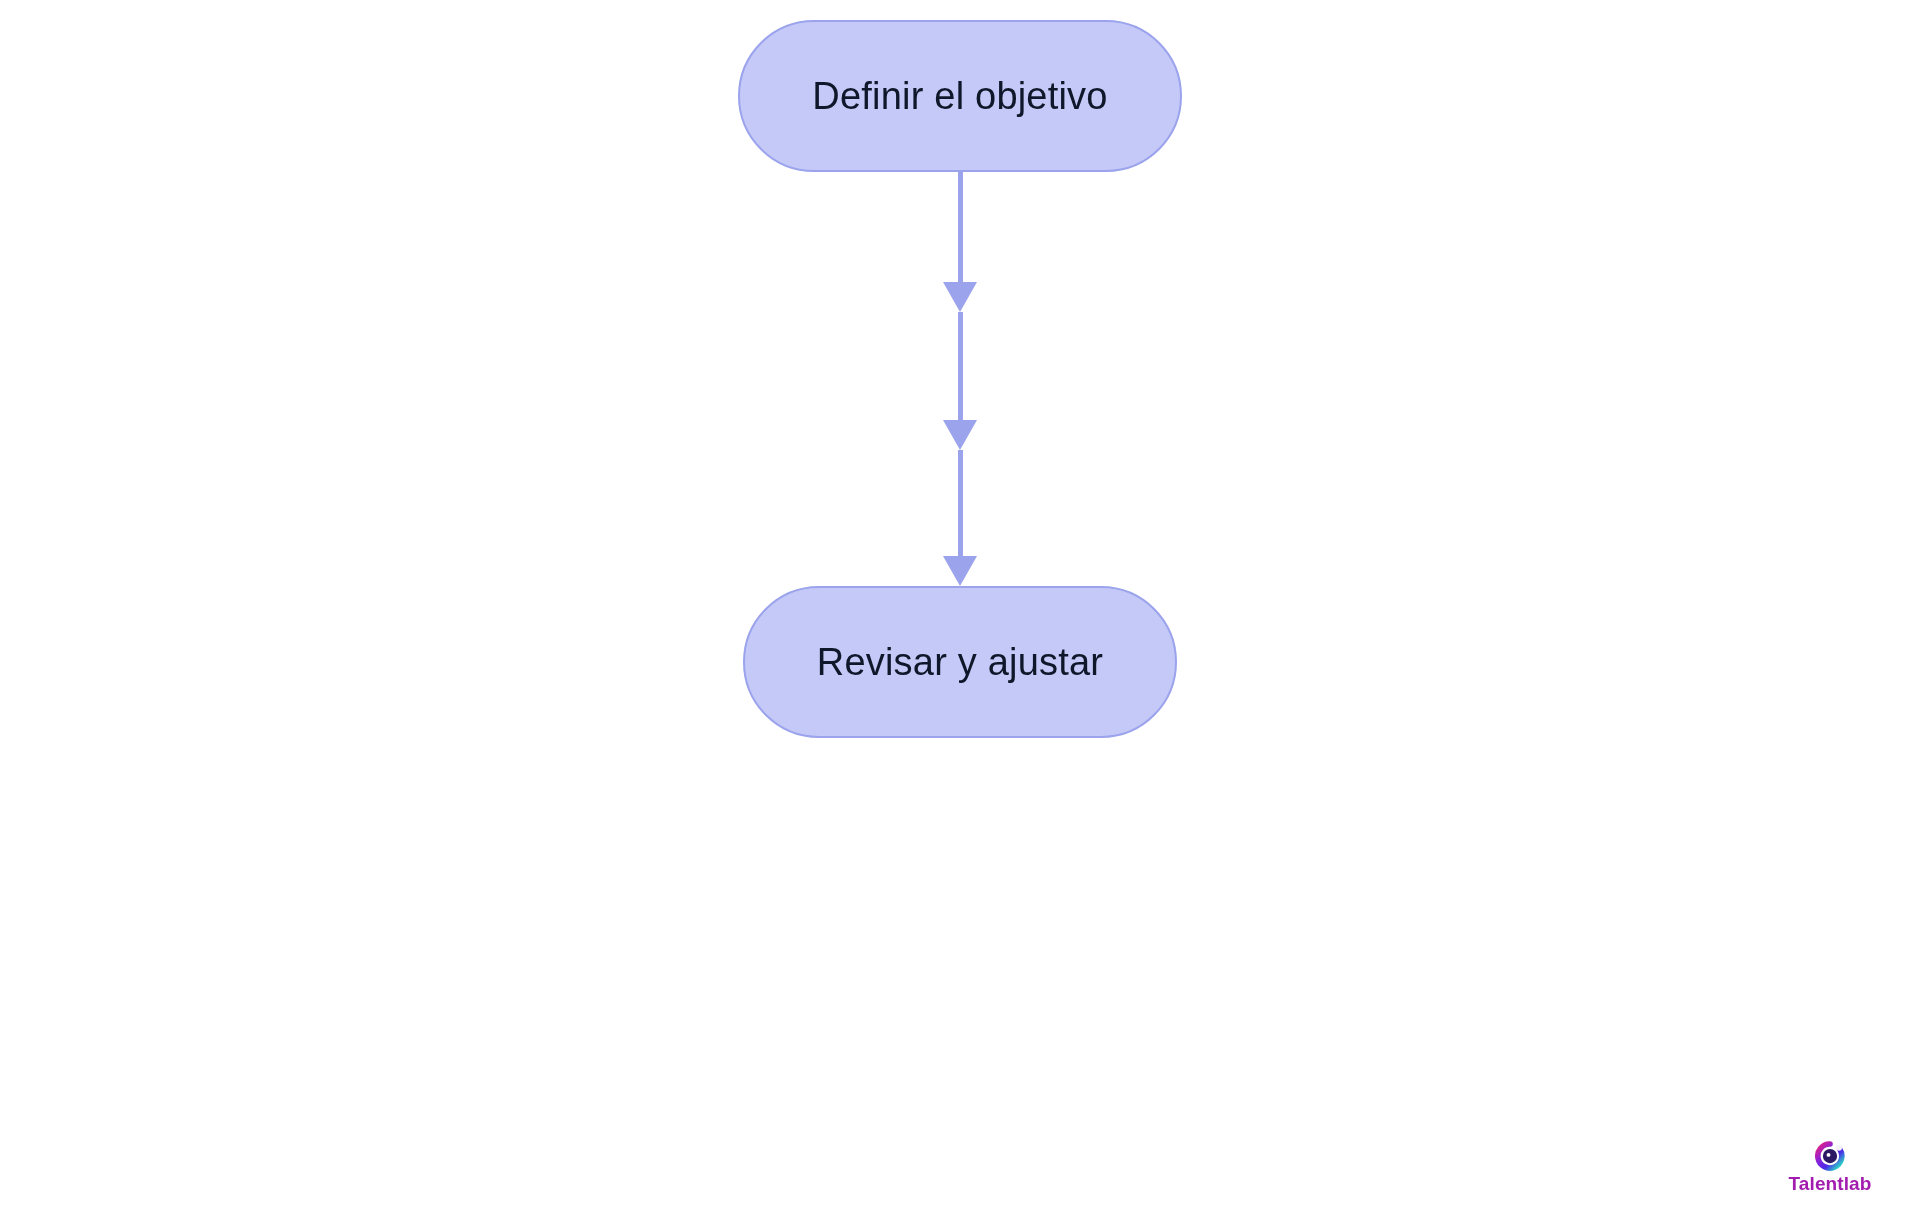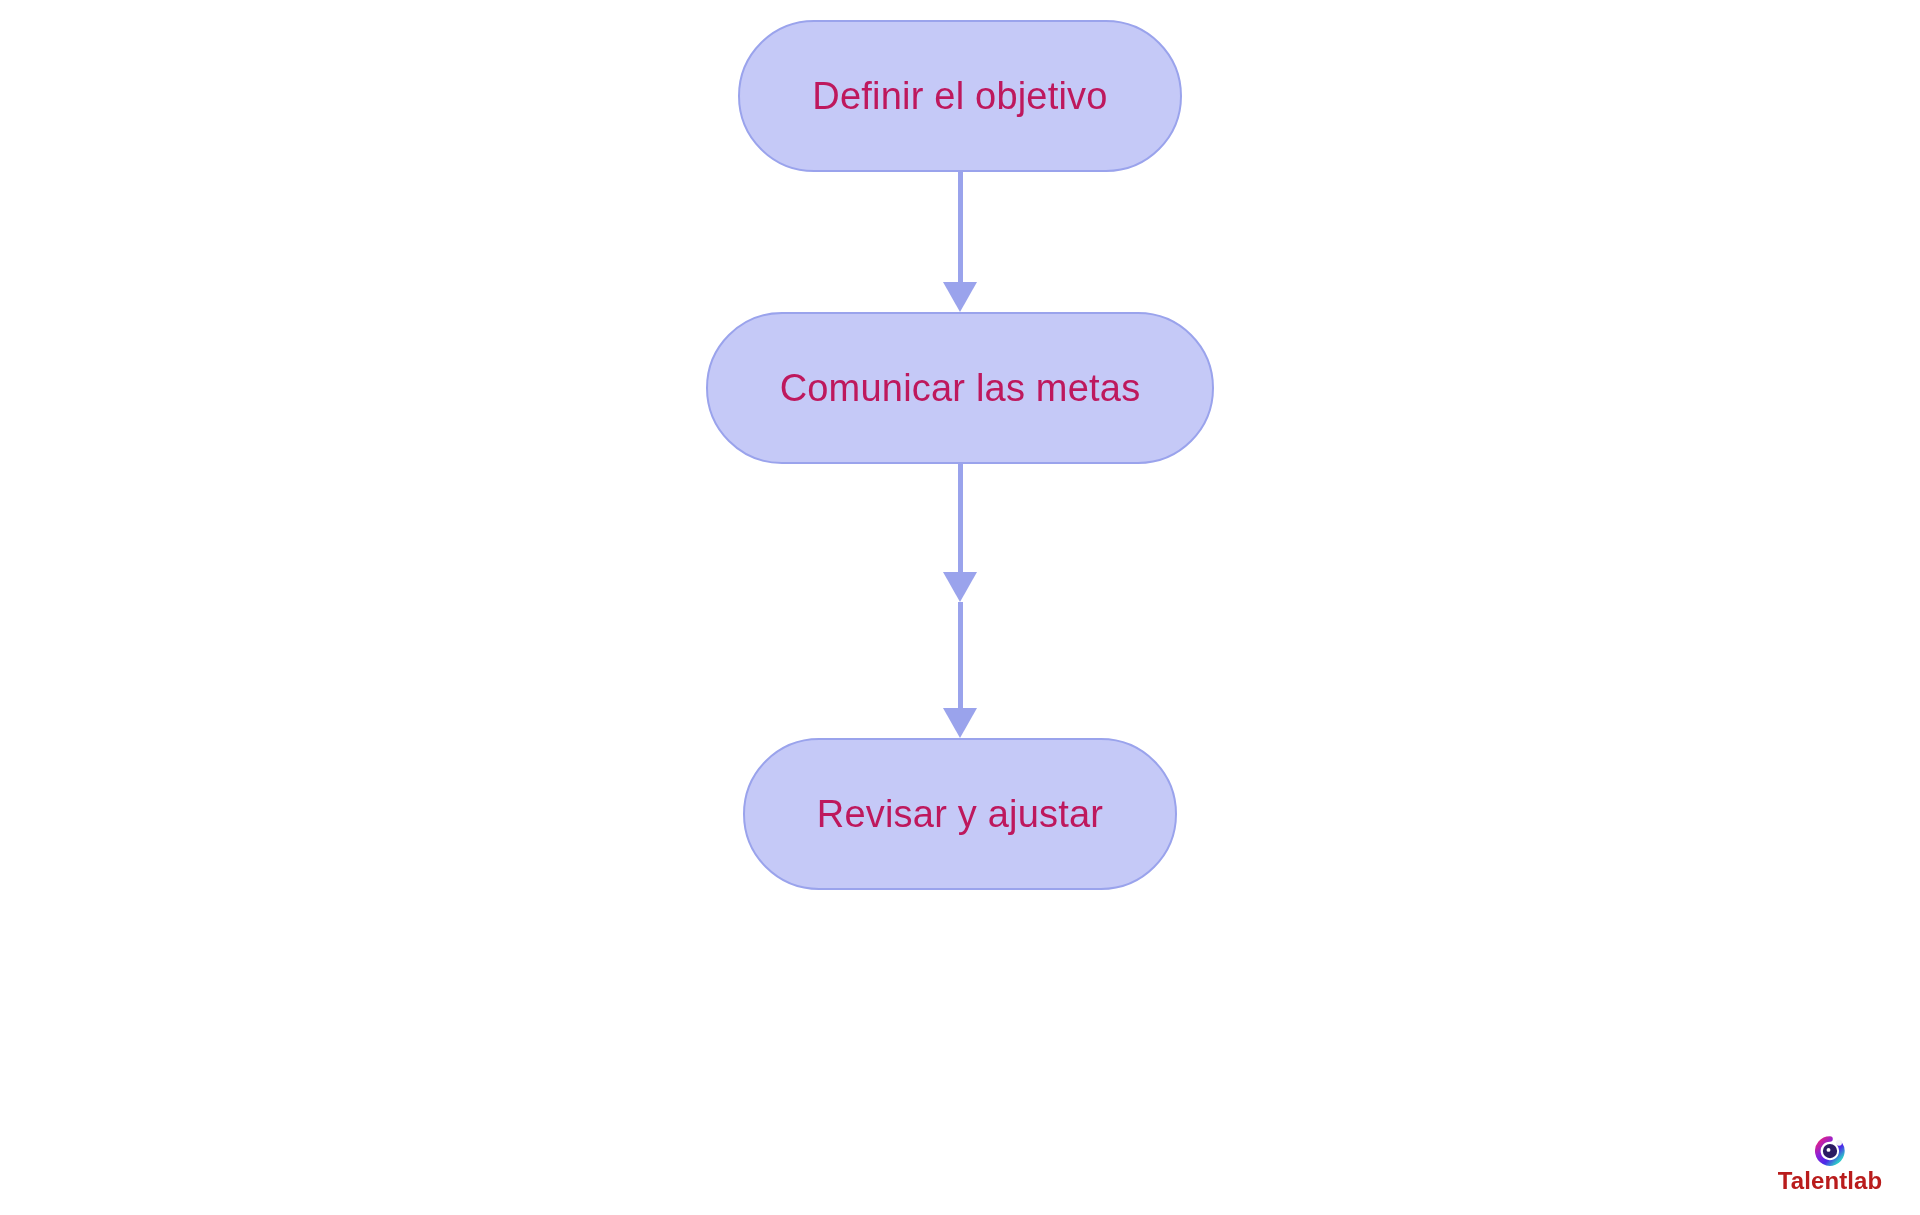--- a/index.html
+++ b/index.html
@@ -32,21 +32,21 @@
   }
 
   .node {
     position: relative;
     display: flex;
     align-items: center;
     justify-content: center;
     background: #c5c9f7;
     border: 2px solid #9aa3ec;
     border-radius: 999px;
-    color: #be185d;
+    color: #0f172a;
     font-size: 38px;
     font-weight: 400;
     letter-spacing: 0.2px;
     white-space: nowrap;
     height: 152px;
     padding: 0 72px;
     line-height: 1;
   }
 
   .node-label {
@@ -97,46 +97,43 @@
     flex-direction: column;
     align-items: center;
     gap: 3px;
   }
   .brand-mark {
     width: 30px;
     height: 30px;
     display: block;
   }
   .brand-name {
-    font-size: 24px;
+    font-size: 19px;
     font-weight: 700;
-    color: #b91c1c;
+    color: #a21caf;
     letter-spacing: 0.1px;
     line-height: 1;
   }
 </style>
 </head>
 <body>
 
 <div id="canvas">
 
   <div class="flow">
 
     <div class="node node--n0">
       <span class="node-label">Definir el objetivo</span>
     </div>
 
     <div class="connector connector--c0">
       <div class="line"></div>
       <div class="head"></div>
     </div>
 
-    <div class="node node--n1">
-      <span class="node-label">Comunicar las metas</span>
-    </div>
 
     <div class="connector connector--c1">
       <div class="line"></div>
       <div class="head"></div>
     </div>
 
 
     <div class="connector connector--c2">
       <div class="line"></div>
       <div class="head"></div>

